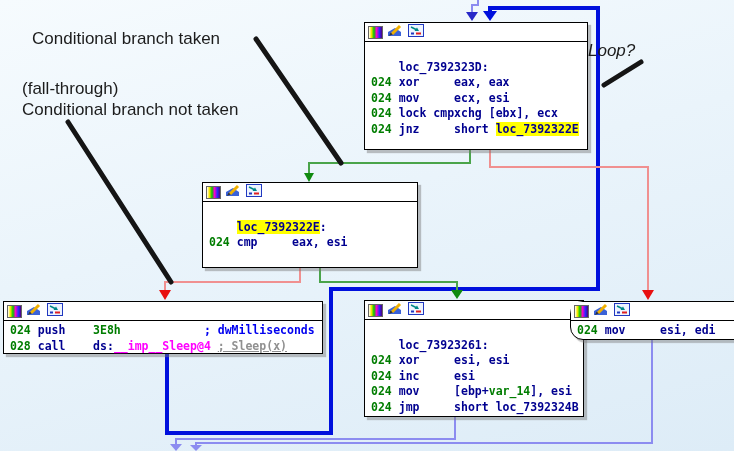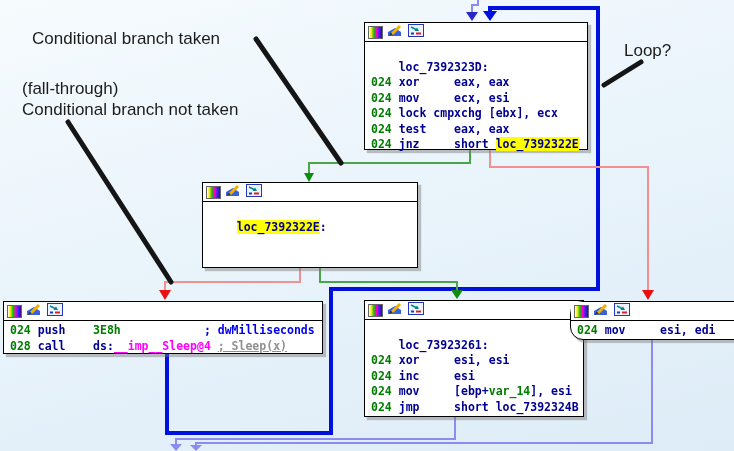--- a/index.html
+++ b/index.html
@@ -88,21 +88,21 @@
     <path d="M256,39 L341,163" fill="none" stroke-width="5" stroke-linecap="round" stroke="#151515"></path>
     <path d="M68,122 L171,282" fill="none" stroke-width="5" stroke-linecap="round" stroke="#151515"></path>
     <path d="M641,62 L604,85" fill="none" stroke-width="5" stroke-linecap="round" stroke="#151515"></path>
   </svg>
 
   <div class="annotation" style="left:32px;top:28px;text-align:right;">Conditional branch taken</div>
   <div class="annotation" style="left:22px;top:78px;">
     <div>(fall-through)</div>
     <div>Conditional branch not taken</div>
   </div>
-  <div class="annotation" style="left:624px;top:40px;">Loop?</div>
+  <div class="annotation" style="left:588px;top:40px;font-style:italic;">Loop?</div>
 
   <div class="block" style="left:364px;top:22px;width:224px;height:128px;">
     <div class="titlebar">
       <span class="icon palette"></span>
       <span class="icon"><svg width="15" height="13" viewBox="0 0 15 13">
             <polygon points="0,12 13,12 13,8 7,4 0,8" fill="#3a62d8"></polygon>
             <line x1="4" y1="10" x2="12" y2="2" stroke="#f0b000" stroke-width="3"></line>
             <polygon points="1,12 4.6,10.6 2.6,8.4" fill="#333333"></polygon>
           </svg></span>
       <span class="icon"><svg width="16" height="13" viewBox="0 0 16 13">
@@ -112,21 +112,20 @@
             <rect x="8" y="8.5" width="5" height="2" fill="#e02020"></rect>
             <rect x="3" y="8.5" width="3" height="2" fill="#2038c0"></rect>
           </svg></span>
     </div>
     <div class="blockbody">
         <div class="asm-line">&nbsp;</div>
         <div class="asm-line"><span class="seg n">    loc_7392323D:</span></div>
         <div class="asm-line"><span class="seg g">024 </span><span class="seg n">xor     eax, eax</span></div>
         <div class="asm-line"><span class="seg g">024 </span><span class="seg n">mov     ecx, esi</span></div>
         <div class="asm-line"><span class="seg g">024 </span><span class="seg n">lock cmpxchg [ebx], ecx</span></div>
-        <div class="asm-line"><span class="seg g">024 </span><span class="seg n">test    eax, eax</span></div>
         <div class="asm-line"><span class="seg g">024 </span><span class="seg n">jnz     short </span><span class="seg hl">loc_7392322E</span></div>
       </div>
   </div>
 
   <div class="block" style="left:202px;top:182px;width:216px;height:86px;">
     <div class="titlebar">
       <span class="icon palette"></span>
       <span class="icon"><svg width="15" height="13" viewBox="0 0 15 13">
             <polygon points="0,12 13,12 13,8 7,4 0,8" fill="#3a62d8"></polygon>
             <line x1="4" y1="10" x2="12" y2="2" stroke="#f0b000" stroke-width="3"></line>
@@ -136,20 +135,21 @@
             <rect x="0.5" y="0.5" width="15" height="12" fill="#eef4ff" stroke="#2038c0"></rect>
             <path d="M3,3 L9,6" stroke="#008888" stroke-width="1.5" fill="none"></path>
             <polygon points="9,3.5 11,7 6.5,7" fill="#008888"></polygon>
             <rect x="8" y="8.5" width="5" height="2" fill="#e02020"></rect>
             <rect x="3" y="8.5" width="3" height="2" fill="#2038c0"></rect>
           </svg></span>
     </div>
     <div class="blockbody">
         <div class="asm-line">&nbsp;</div>
         <div class="asm-line"><span class="seg n">    </span><span class="seg hl">loc_7392322E</span><span class="seg n">:</span></div>
+        <div class="asm-line"><span class="seg g">024 </span><span class="seg n">cmp     eax, esi</span></div>
       </div>
   </div>
 
   <div class="block" style="left:3px;top:301px;width:320px;height:53px;">
     <div class="titlebar">
       <span class="icon palette"></span>
       <span class="icon"><svg width="15" height="13" viewBox="0 0 15 13">
             <polygon points="0,12 13,12 13,8 7,4 0,8" fill="#3a62d8"></polygon>
             <line x1="4" y1="10" x2="12" y2="2" stroke="#f0b000" stroke-width="3"></line>
             <polygon points="1,12 4.6,10.6 2.6,8.4" fill="#333333"></polygon>

